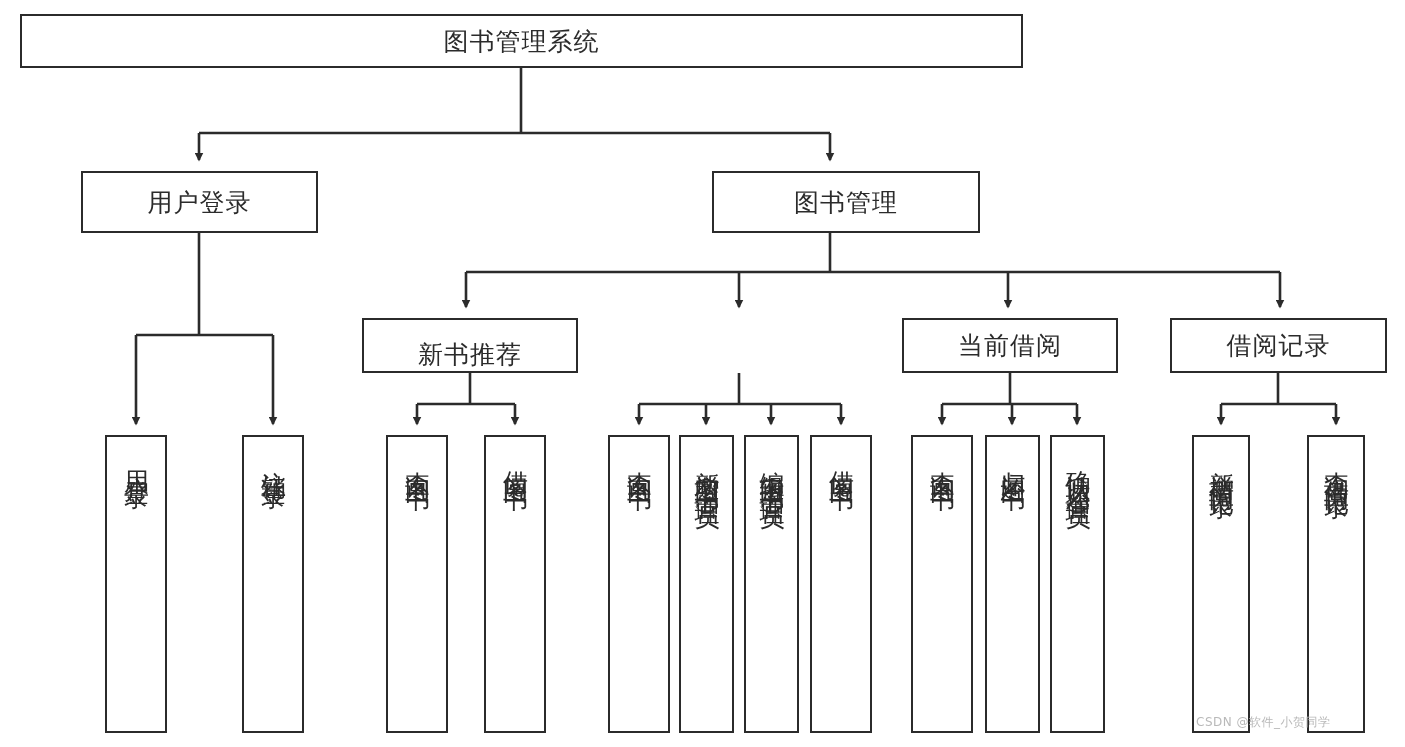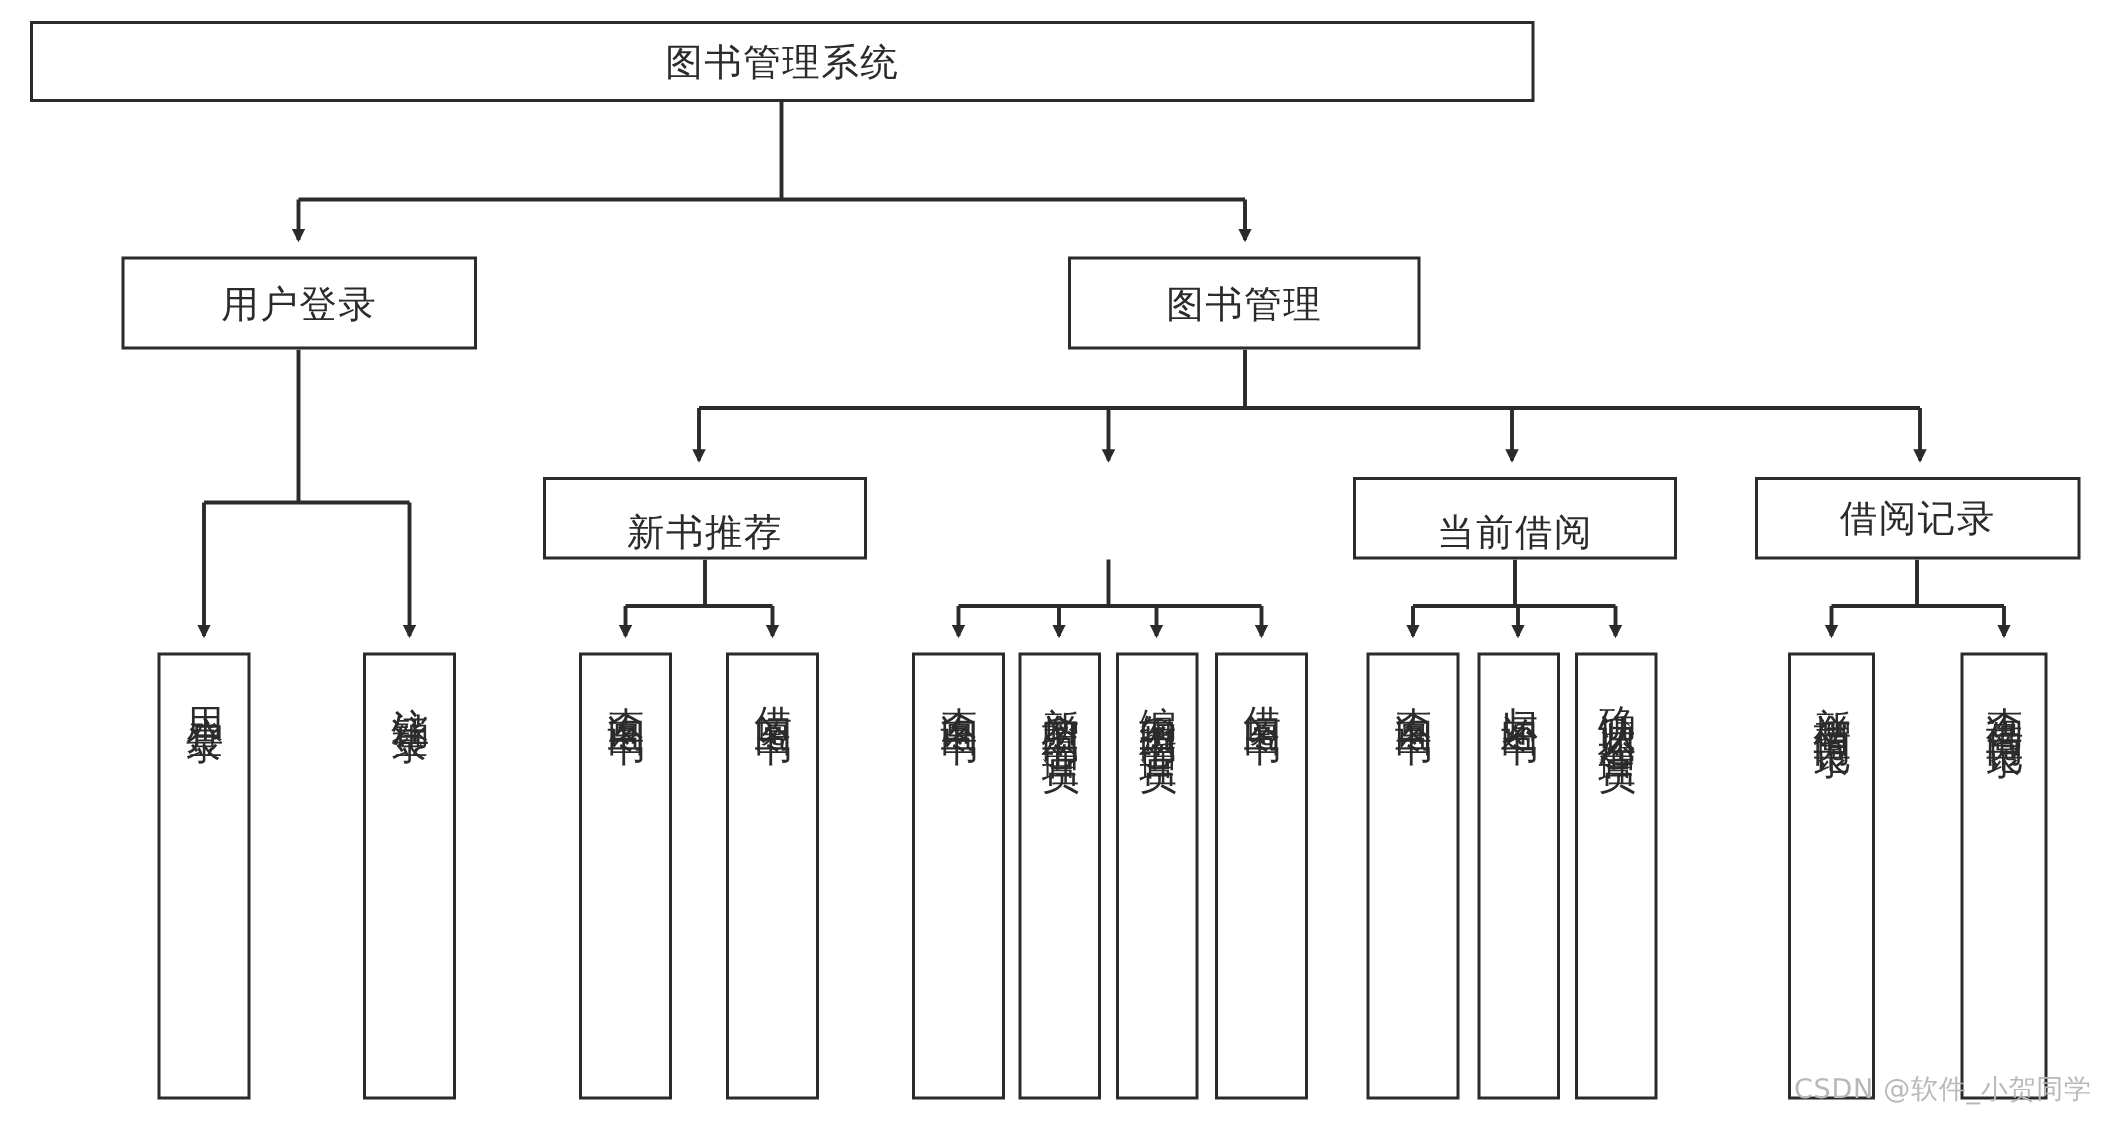--- a/index.html
+++ b/index.html
@@ -48,21 +48,21 @@
     writing-mode: vertical-rl;
     text-orientation: upright;
     font-size: 25px;
     line-height: 1.12;
     letter-spacing: 5px;
     white-space: nowrap;
     color: #2b2b2b;
   }
   .watermark {
     position: absolute;
-    font-size: 18px;
+    font-size: 12px;
     color: #b9b9b9;
     white-space: nowrap;
     letter-spacing: 0.5px;
   }
 </style>
 </head>
 <body>
 
 <div id="canvas">
 
@@ -116,28 +116,28 @@
     </g>
   </svg>
 
   <div class="node horiz" style="left:20px;top:14px;width:1003px;height:54px;text-align:right;">
     <span>图书管理系统</span>
   </div>
 
   <div class="node horiz" style="left:81px;top:171px;width:237px;height:62px;">
     <span>用户登录</span>
   </div>
-  <div class="node horiz" style="left:712px;top:171px;width:235px;height:62px;">
+  <div class="node horiz" style="left:712px;top:171px;width:268px;height:62px;">
     <span>图书管理</span>
   </div>
 
   <div class="node horiz" style="left:362px;top:318px;width:216px;height:55px;align-items:flex-end;">
     <span>新书推荐</span>
   </div>
-  <div class="node horiz" style="left:902px;top:318px;width:216px;height:55px;align-items:flex-end;">
+  <div class="node horiz" style="left:902px;top:318px;width:216px;height:55px;">
     <span>当前借阅</span>
   </div>
   <div class="node horiz" style="left:1170px;top:318px;width:217px;height:55px;">
     <span>借阅记录</span>
   </div>
 
   <div class="node vert" style="left:105px;top:435px;width:62px;height:298px;">
     <span class="vtext">用户登录</span>
   </div>
   <div class="node vert" style="left:242px;top:435px;width:62px;height:298px;">

